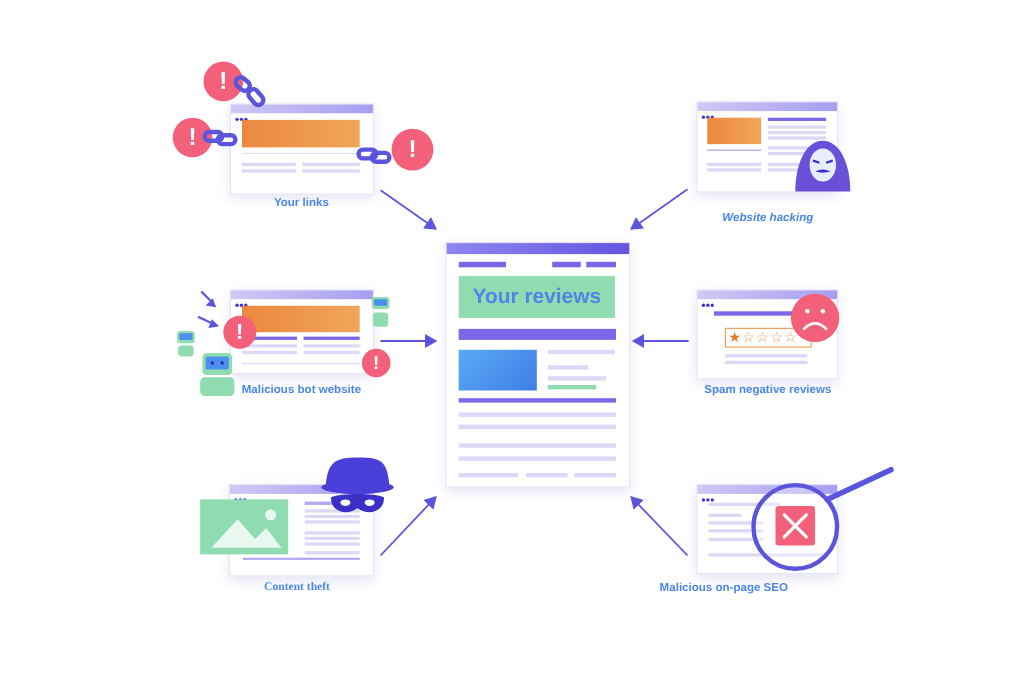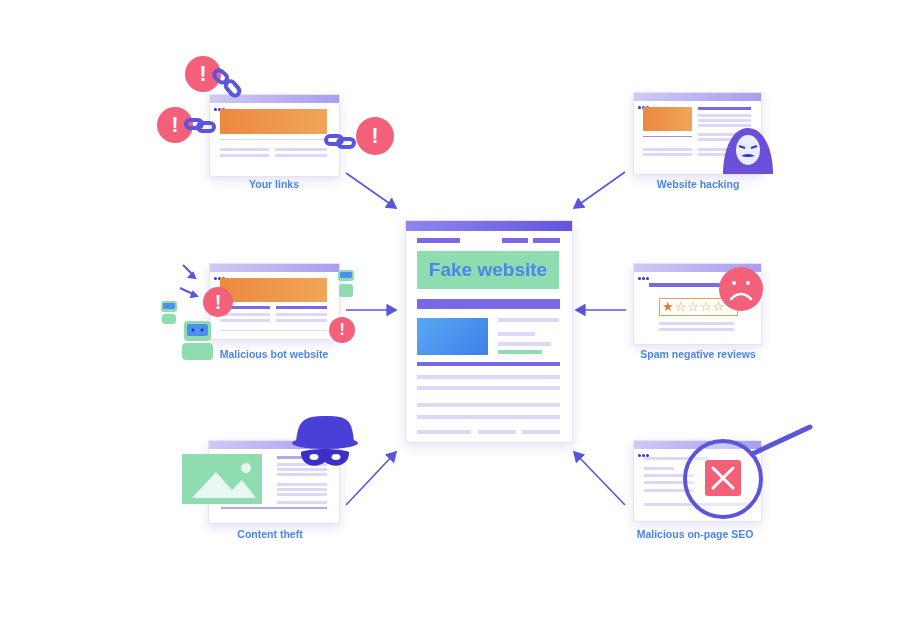--- a/index.html
+++ b/index.html
@@ -46,21 +46,21 @@
   <div class="ln" style="left:92px;top:129px;width:44px;background:#8fdcb0;"></div>
   <div class="ln d" style="left:11px;top:141px;width:143px;"></div>
   <div class="ln" style="left:11px;top:154px;width:143px;"></div>
   <div class="ln" style="left:11px;top:165px;width:143px;"></div>
   <div class="ln" style="left:11px;top:182px;width:143px;"></div>
   <div class="ln" style="left:11px;top:194px;width:143px;"></div>
   <div class="ln" style="left:11px;top:209px;width:54px;"></div>
   <div class="ln" style="left:72px;top:209px;width:38px;"></div>
   <div class="ln" style="left:116px;top:209px;width:38px;"></div>
 </div>
-<div class="center-title">Fake website</div>
+<div class="center-title">Your reviews</div>
 
 <div class="win" style="left:209px;top:94px;width:129px;height:81px;">
   <div class="bar"></div>
   <div class="abs" style="left:4px;top:2px;"><span class="dot"></span><span class="dot"></span><span class="dot"></span></div>
   <div class="abs" style="left:10px;top:14px;width:107px;height:25px;background:linear-gradient(90deg,#ec8840,#f0a658);"></div>
   <div class="ln" style="left:10px;top:44px;width:107px;height:1px;"></div>
   <div class="ln" style="left:10px;top:53px;width:49px;height:3px;"></div>
   <div class="ln" style="left:65px;top:53px;width:52px;height:3px;"></div>
   <div class="ln" style="left:10px;top:59px;width:49px;height:3px;"></div>
   <div class="ln" style="left:65px;top:59px;width:52px;height:3px;"></div>
@@ -95,21 +95,21 @@
   <div class="ln" style="left:9px;top:60px;width:49px;height:3px;"></div>
   <div class="ln" style="left:64px;top:55px;width:30px;height:3px;"></div>
   <div class="ln" style="left:64px;top:60px;width:30px;height:3px;"></div>
 </div>
 <svg class="ov" width="924" height="618">
   <path d="M723,174 C723,150 732,128 748,128 C764,128 773,150 773,174 Z" fill="#6a4fd8"></path>
   <ellipse cx="748" cy="150" rx="12" ry="15" fill="#e8eefc"></ellipse>
   <path d="M739,146 l6,2 M757,146 l-6,2" stroke="#3b2fd0" stroke-width="2"></path>
   <path d="M741,156 q7,-4 14,0 q-7,2 -14,0" fill="#3b2fd0"></path>
 </svg>
-<div class="label" style="left:698px;top:178px;">Website hacking</div>
+<div class="label" style="left:698px;top:192px;font-style:italic;">Website hacking</div>
 
 <div class="win" style="left:209px;top:263px;width:129px;height:75px;">
   <div class="bar"></div>
   <div class="abs" style="left:4px;top:2px;"><span class="dot"></span><span class="dot"></span><span class="dot"></span></div>
   <div class="abs" style="left:10px;top:14px;width:107px;height:24px;background:linear-gradient(90deg,#ec8840,#f0a658);"></div>
   <div class="ln d" style="left:10px;top:42px;width:50px;height:3px;"></div>
   <div class="ln d" style="left:66px;top:42px;width:51px;height:3px;"></div>
   <div class="ln" style="left:10px;top:49px;width:50px;height:3px;"></div>
   <div class="ln" style="left:66px;top:49px;width:51px;height:3px;"></div>
   <div class="ln" style="left:10px;top:55px;width:50px;height:3px;"></div>
@@ -181,31 +181,31 @@
   <path d="M192,498 L216,472 L232,490 L242,480 L256,498 Z" fill="#e8f7ef"></path>
   <circle cx="246" cy="468" r="5" fill="#e8f7ef"></circle>
 </svg>
 <svg class="ov" width="924" height="618">
   <path d="M296,442 C298,420 304,416 326,416 C348,416 352,420 354,442 Z" fill="#4a3fd8"></path>
   <ellipse cx="325" cy="443" rx="33" ry="6" fill="#4a3fd8"></ellipse>
   <path d="M301,452 C310,448 340,448 349,452 C350,464 336,470 325,462 C314,470 300,464 301,452 Z" fill="#3b2fc8"></path>
   <ellipse cx="314" cy="457" rx="4.5" ry="3" fill="#fff"></ellipse>
     <ellipse cx="336" cy="457" rx="4.5" ry="3" fill="#fff"></ellipse>
 </svg>
-<div class="label" style="left:270px;top:528px;">Content theft</div>
+<div class="label" style="left:270px;top:528px;font-family:Liberation Serif, serif;">Content theft</div>
 
 <div class="win" style="left:633px;top:440px;width:127px;height:80px;">
   <div class="bar"></div>
   <div class="abs" style="left:4px;top:2px;"><span class="dot"></span><span class="dot"></span><span class="dot"></span></div>
   <div class="ln" style="left:10px;top:16px;width:65px;height:3px;"></div>
   <div class="ln" style="left:10px;top:26px;width:30px;height:3px;"></div>
   <div class="ln" style="left:10px;top:33px;width:50px;height:3px;"></div>
   <div class="ln" style="left:10px;top:40px;width:50px;height:3px;"></div>
   <div class="ln" style="left:10px;top:48px;width:50px;height:3px;"></div>
   <div class="ln" style="left:10px;top:62px;width:107px;height:3px;"></div>
 </div>
 <svg class="ov" width="924" height="618">
   <circle cx="723" cy="479" r="38" fill="rgba(255,255,255,0.35)" stroke="#5b55dc" stroke-width="4"></circle>
   <line x1="752" y1="454" x2="810" y2="427" stroke="#5b55dc" stroke-width="5" stroke-linecap="round"></line>
   <rect x="705" y="460" width="36" height="36" rx="3" fill="#f2607a"></rect>
   <path d="M713,468 L733,488 M733,468 L713,488" stroke="#fff" stroke-width="3" stroke-linecap="round"></path>
 </svg>
-<div class="label" style="left:695px;top:528px;">Malicious on-page SEO</div>
+<div class="label" style="left:658px;top:528px;">Malicious on-page SEO</div>
 
 </body></html>

